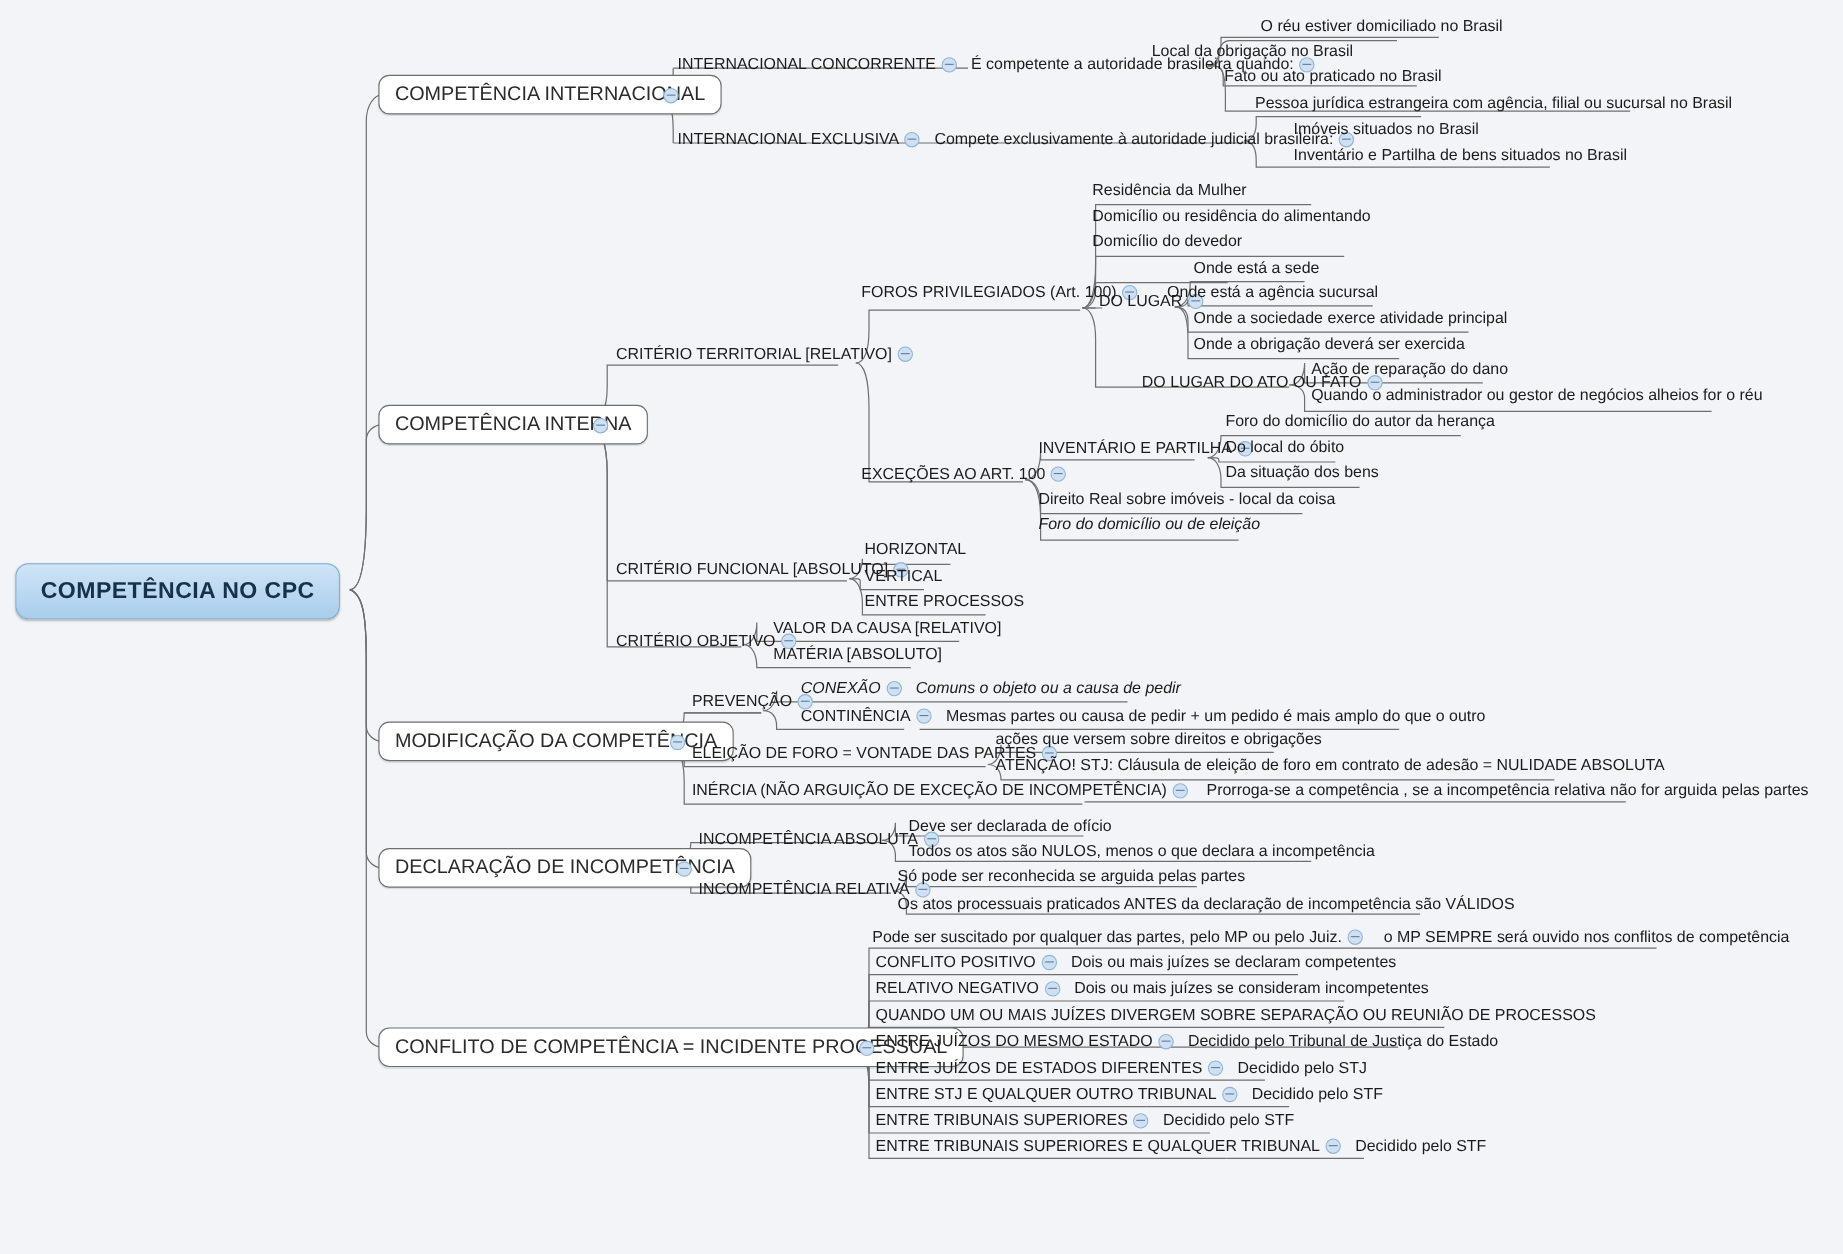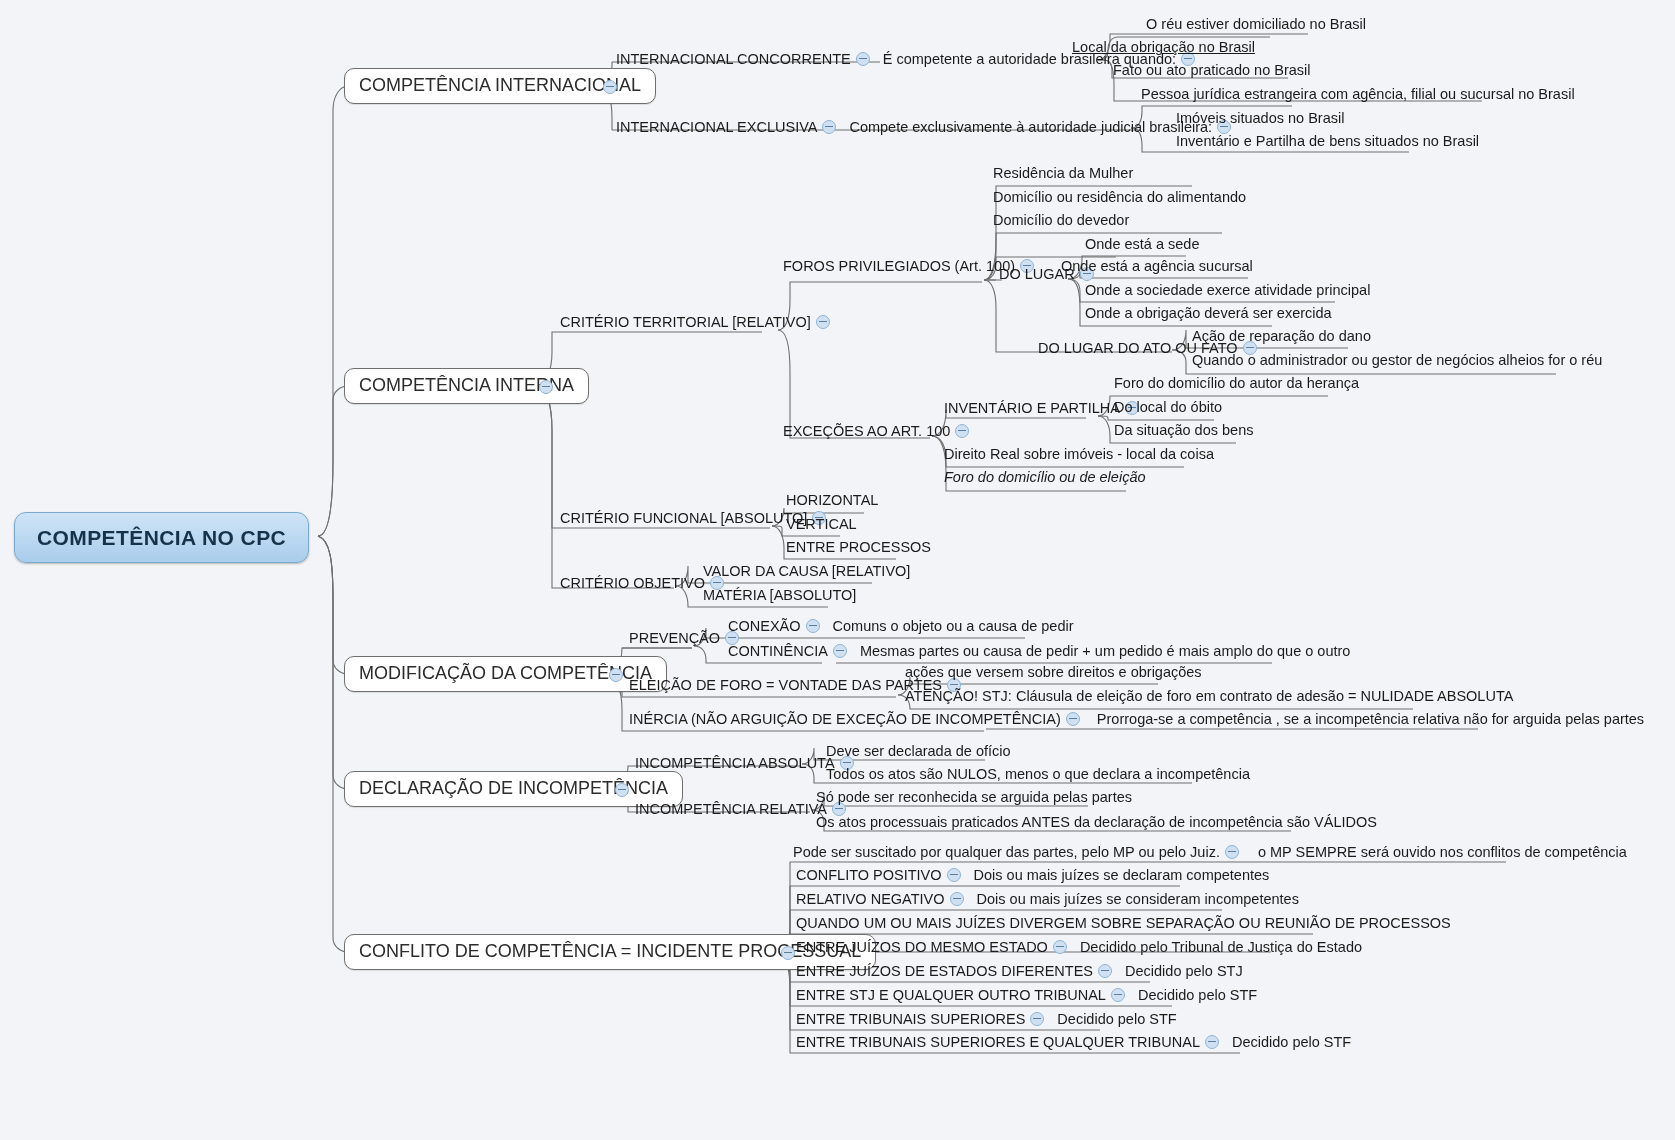--- a/index.html
+++ b/index.html
@@ -176,21 +176,21 @@
 
   <div class="node root" style="left:14px; top:512px;">COMPETÊNCIA NO CPC</div>
 
   <div class="node boxed" style="left:344px; top:68px;">COMPETÊNCIA INTERNACIONAL</div>
   <span class="toggle" style="position:absolute; left:598px; top:80px;"></span>
 
   <div class="node lvl2" style="left:616px; top:52px;">
     <span class="lbl">INTERNACIONAL CONCORRENTE</span><span class="toggle"></span><span class="lbl" style="margin-left:8px">É competente a autoridade brasileira quando:</span><span class="toggle"></span>
   </div>
   <div class="node lvl3" style="left:1146px; top:17px;">O réu estiver domiciliado no Brasil</div>
-  <div class="node lvl3" style="left:1072px; top:40px;text-decoration:underline;">Local da obrigação no Brasil</div>
+  <div class="node lvl3" style="left:1047px; top:40px;">Local da obrigação no Brasil</div>
   <div class="node lvl3" style="left:1113px; top:63px;">Fato ou ato praticado no Brasil</div>
   <div class="node lvl3" style="left:1113px; top:87px;padding-left:28px;">Pessoa jurídica estrangeira com agência, filial ou sucursal no Brasil</div>
 
   <div class="node lvl2" style="left:616px; top:120px;">
     <span class="lbl">INTERNACIONAL EXCLUSIVA</span><span class="toggle"></span><span class="lbl" style="margin-left:8px">Compete exclusivamente à autoridade judicial brasileira:</span><span class="toggle"></span>
   </div>
   <div class="node lvl3" style="left:1176px; top:111px;">Imóveis situados no Brasil</div>
   <div class="node lvl3" style="left:1176px; top:134px;">Inventário e Partilha de bens situados no Brasil</div>
 
   <div class="node boxed" style="left:344px; top:368px;">COMPETÊNCIA INTERNA</div>
@@ -246,21 +246,21 @@
   </div>
   <div class="node lvl3" style="left:703px; top:564px;">VALOR DA CAUSA [RELATIVO]</div>
   <div class="node lvl3" style="left:703px; top:588px;">MATÉRIA [ABSOLUTO]</div>
 
   <div class="node boxed" style="left:344px; top:656px;">MODIFICAÇÃO DA COMPETÊNCIA</div>
   <span class="toggle" style="position:absolute; left:604px; top:668px;"></span>
 
   <div class="node lvl2" style="left:629px; top:631px;">
     <span class="lbl">PREVENÇÃO</span><span class="toggle"></span>
   </div>
-  <div class="node lvl3" style="left:728px; top:619px;">
+  <div class="node lvl3" style="left:728px; top:619px;font-style:italic;">
     <span class="lbl">CONEXÃO</span><span class="toggle"></span><span class="lbl" style="margin-left:8px">Comuns o objeto ou a causa de pedir</span>
   </div>
   <div class="node lvl3" style="left:728px; top:644px;">
     <span class="lbl">CONTINÊNCIA</span><span class="toggle"></span><span class="lbl" style="margin-left:8px">Mesmas partes ou causa de pedir + um pedido é mais amplo do que o outro</span>
   </div>
 
   <div class="node lvl2" style="left:629px; top:678px;">
     <span class="lbl">ELEIÇÃO DE FORO = VONTADE DAS PARTES</span><span class="toggle"></span>
   </div>
   <div class="node lvl3" style="left:905px; top:665px;">ações que versem sobre direitos e obrigações</div>

